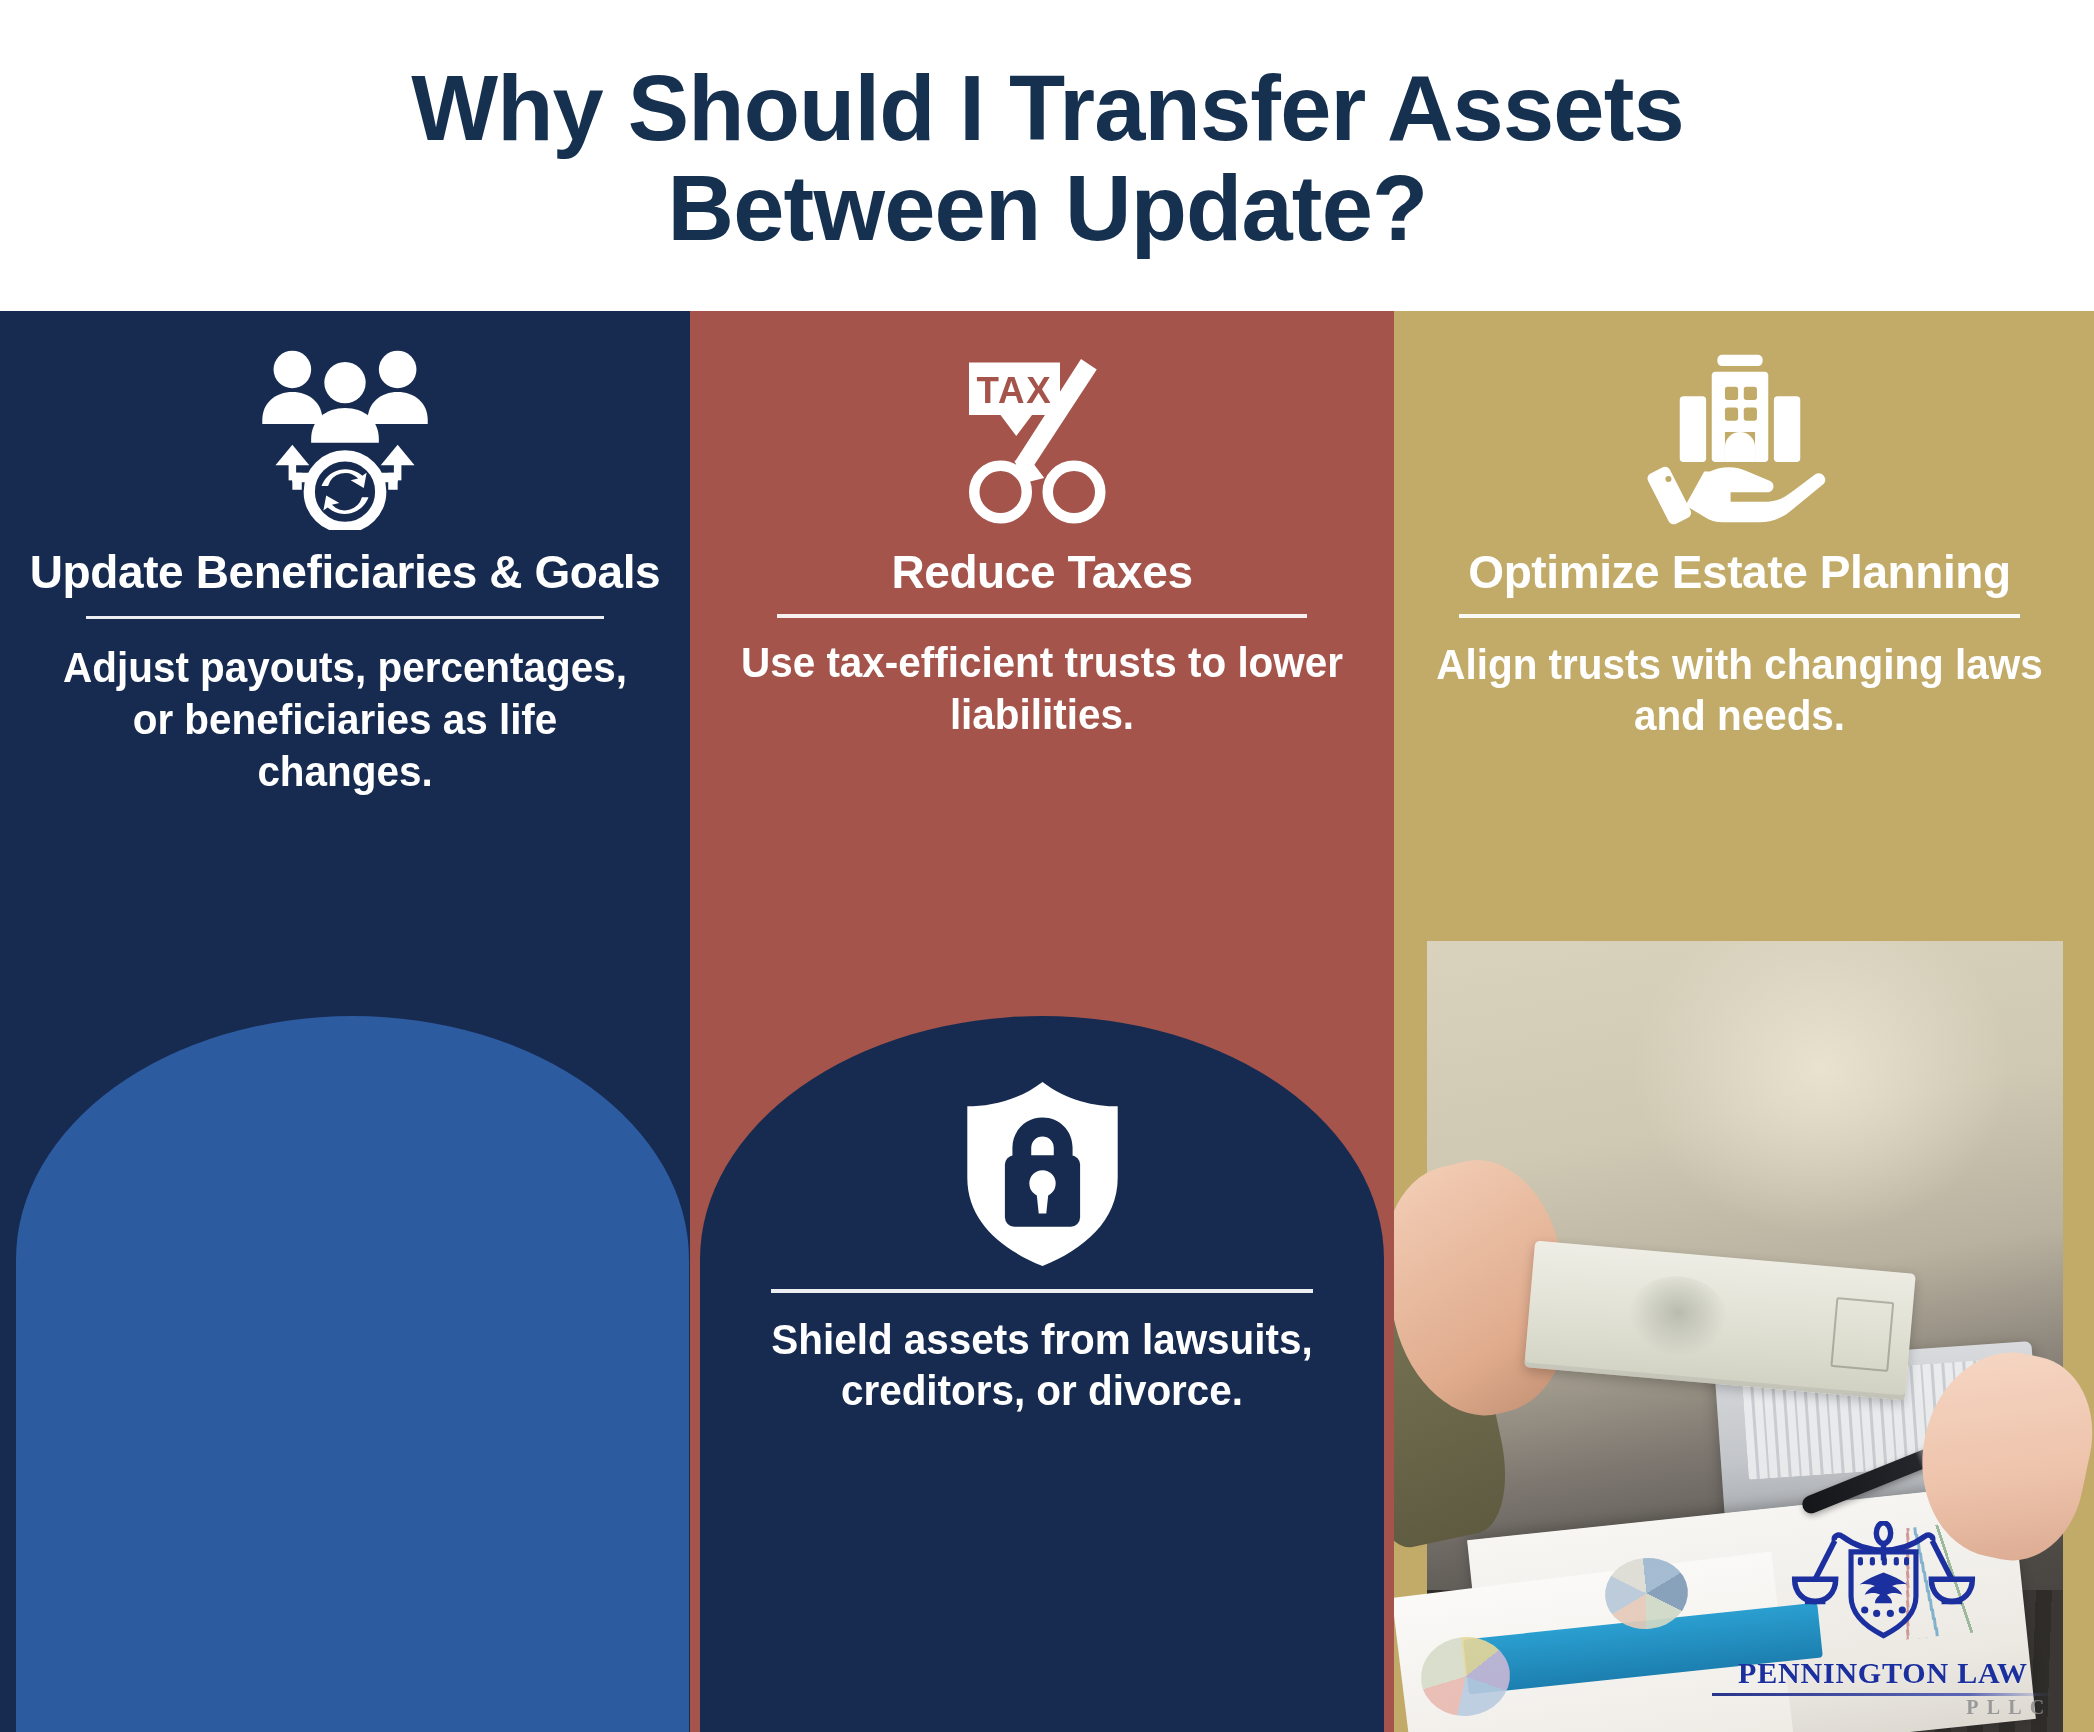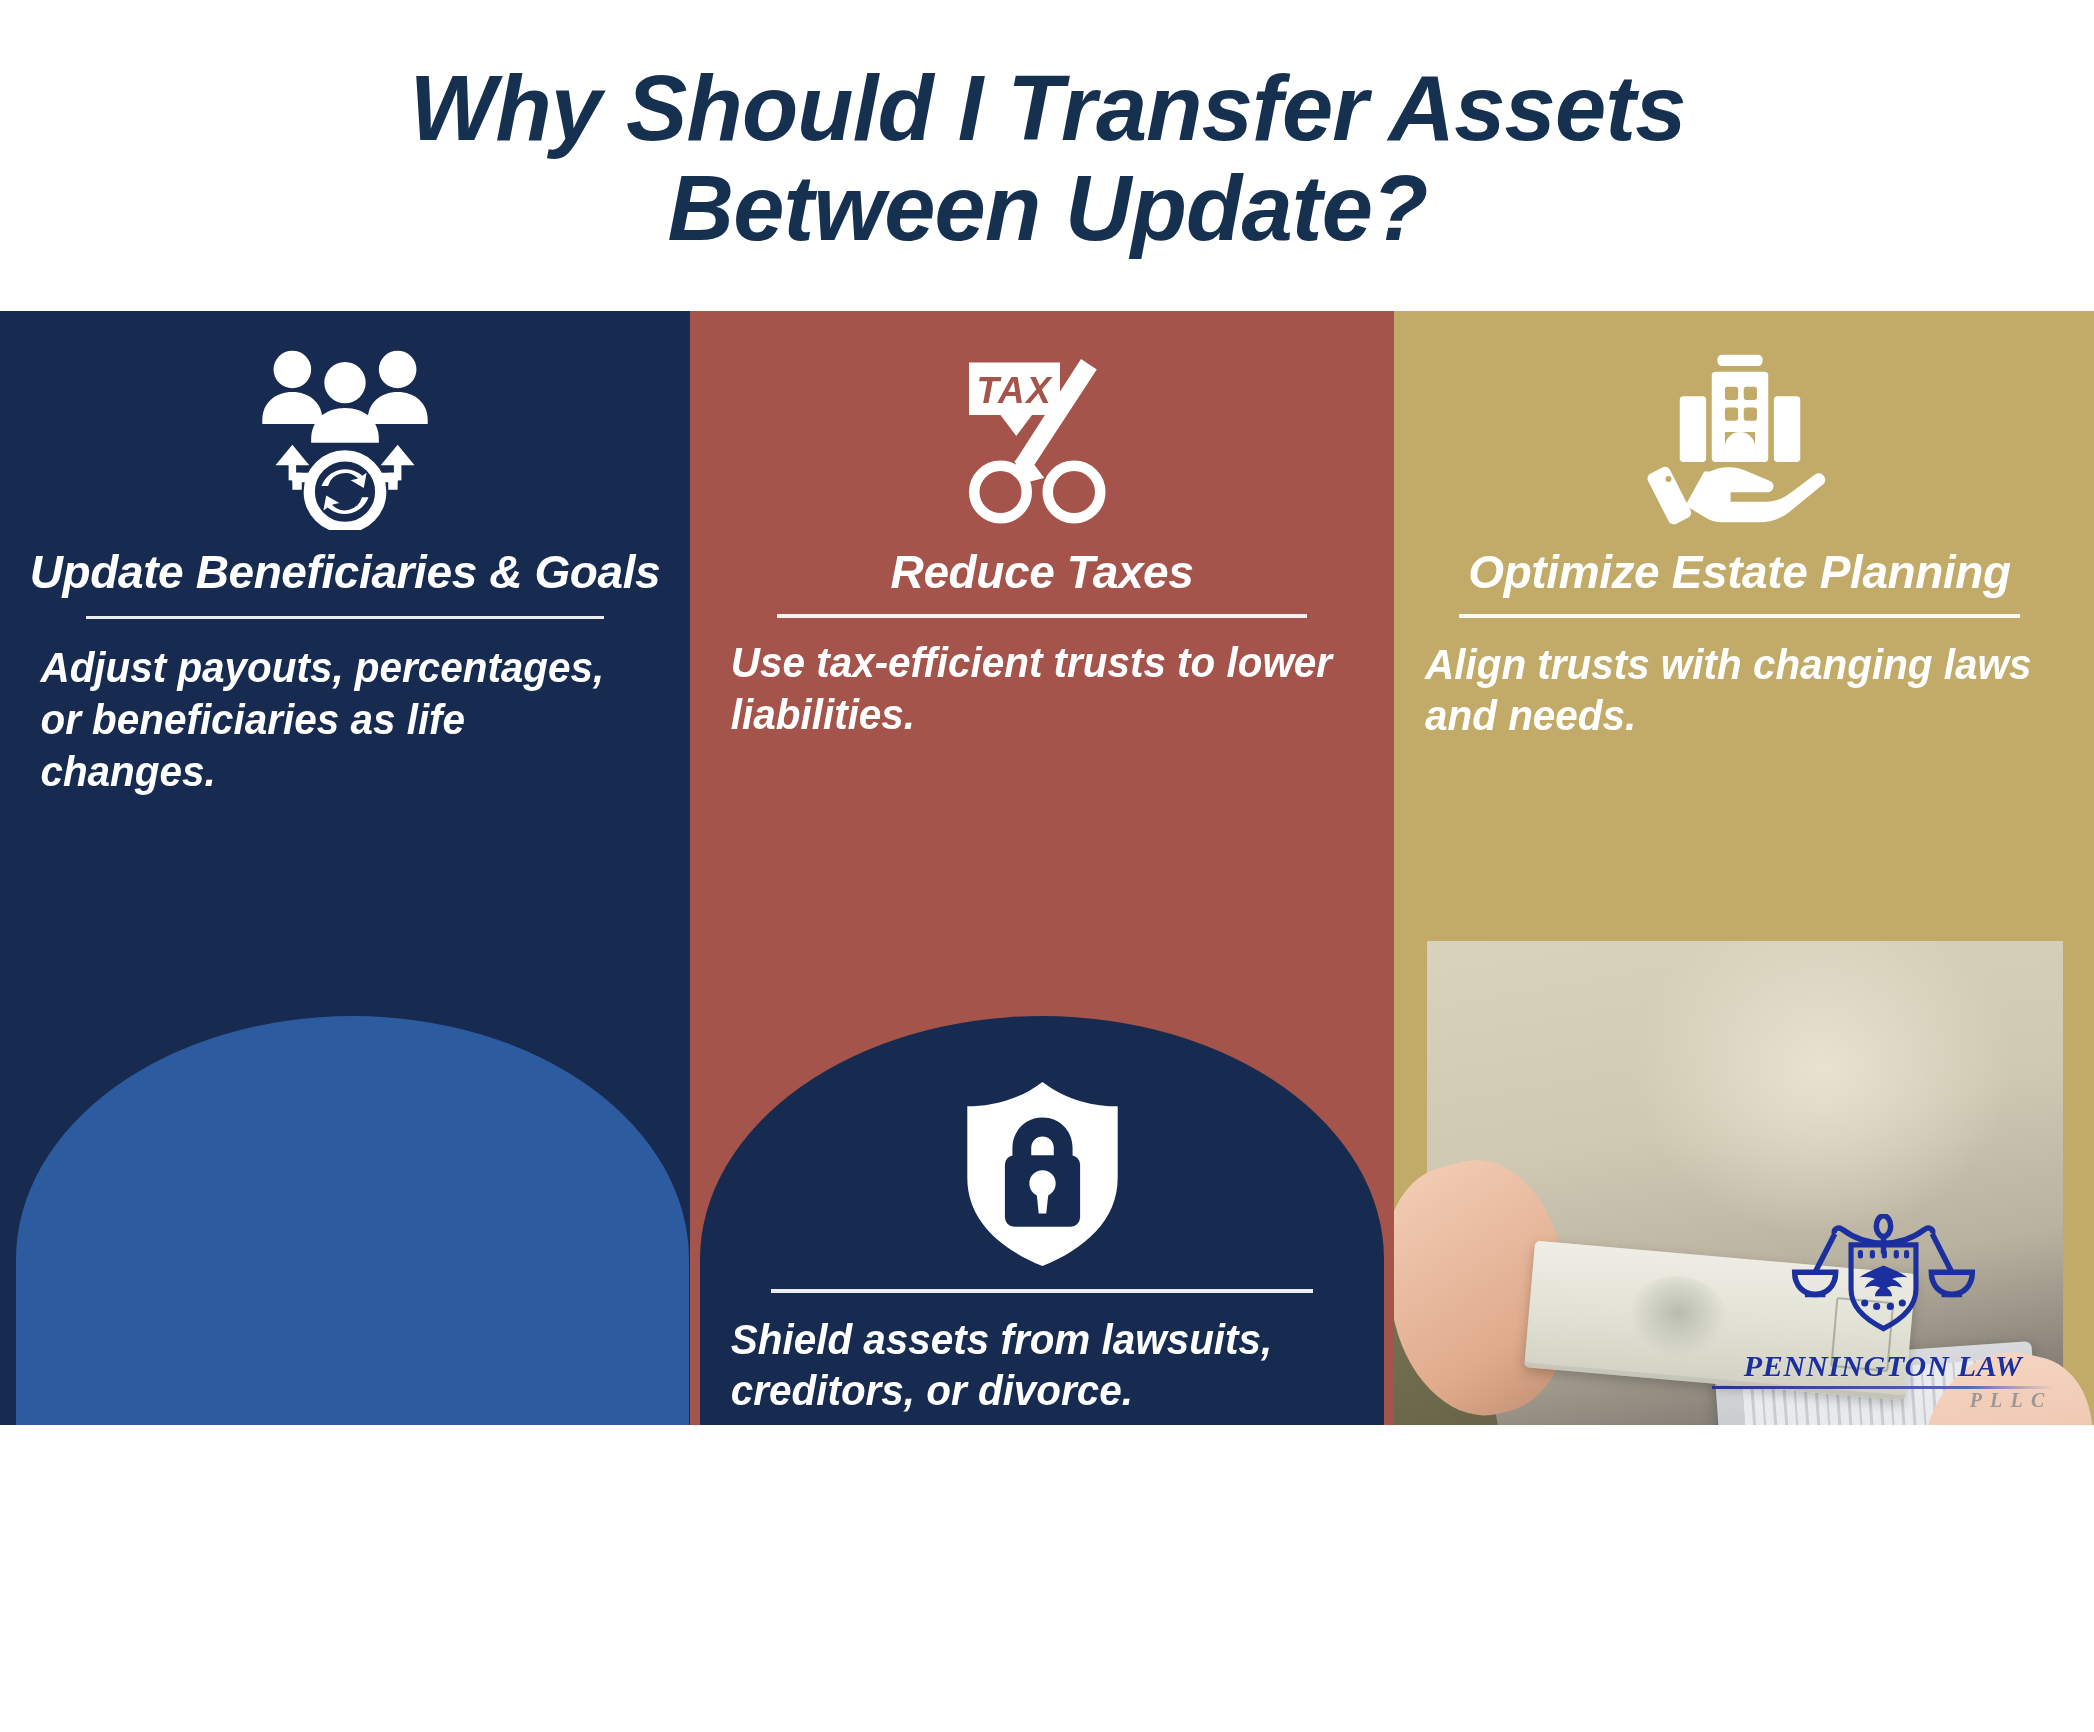--- a/index.html
+++ b/index.html
@@ -3,24 +3,23 @@
 <meta charset="utf-8">
 <style>
   * { margin:0; padding:0; box-sizing:border-box; }
   html,body { width:2095px; height:1732px; overflow:hidden; }
   body {
     font-family:"Liberation Sans", sans-serif;
     background:#ffffff;
   }
   .infographic {
     position:relative;
-    width:2095px; height:1425px;
+    width:2095px; height:1732px;
     background:#ffffff;
     overflow:hidden;
-    font-style:italic;
   }
 
   
   .title-bar {
     position:absolute; left:0; top:0; width:2095px; height:311px;
     background:#ffffff;
     display:flex; flex-direction:column;
     align-items:center; justify-content:center;
     padding-top:6.5px;
   }
@@ -60,21 +59,21 @@
   }
   .arch-photo {
     left:1426px; top:630px; width:669px; height:791px;
     background:#8d8a7a;
   }
 
   
   .card {
     position:absolute; left:0; width:100%;
     display:flex; flex-direction:column; align-items:center;
-    color:#ffffff;
+    text-align:center; color:#ffffff;
     padding:0 21px;
   }
   .icon-wrap {
     display:flex; align-items:center; justify-content:center;
     margin-bottom:14.7px;
   }
   .card-title {
     font-weight:bold;
     font-size:46px;
     line-height:1.06;

